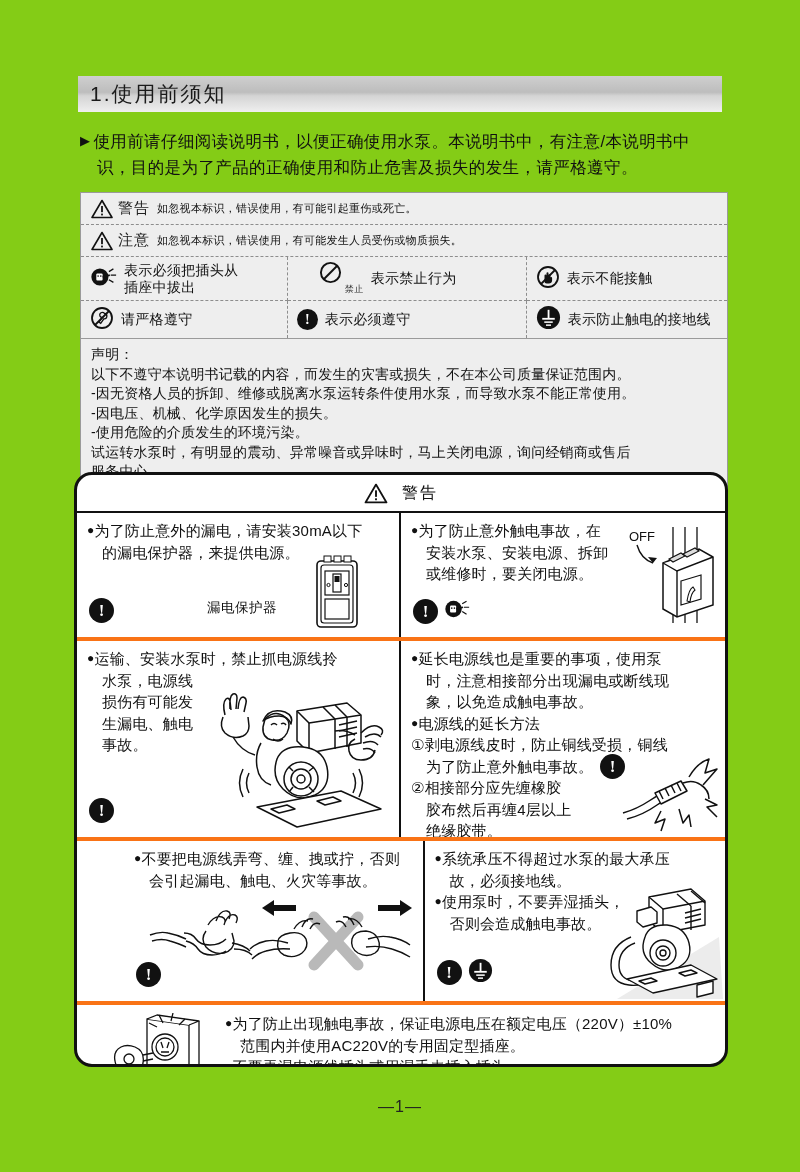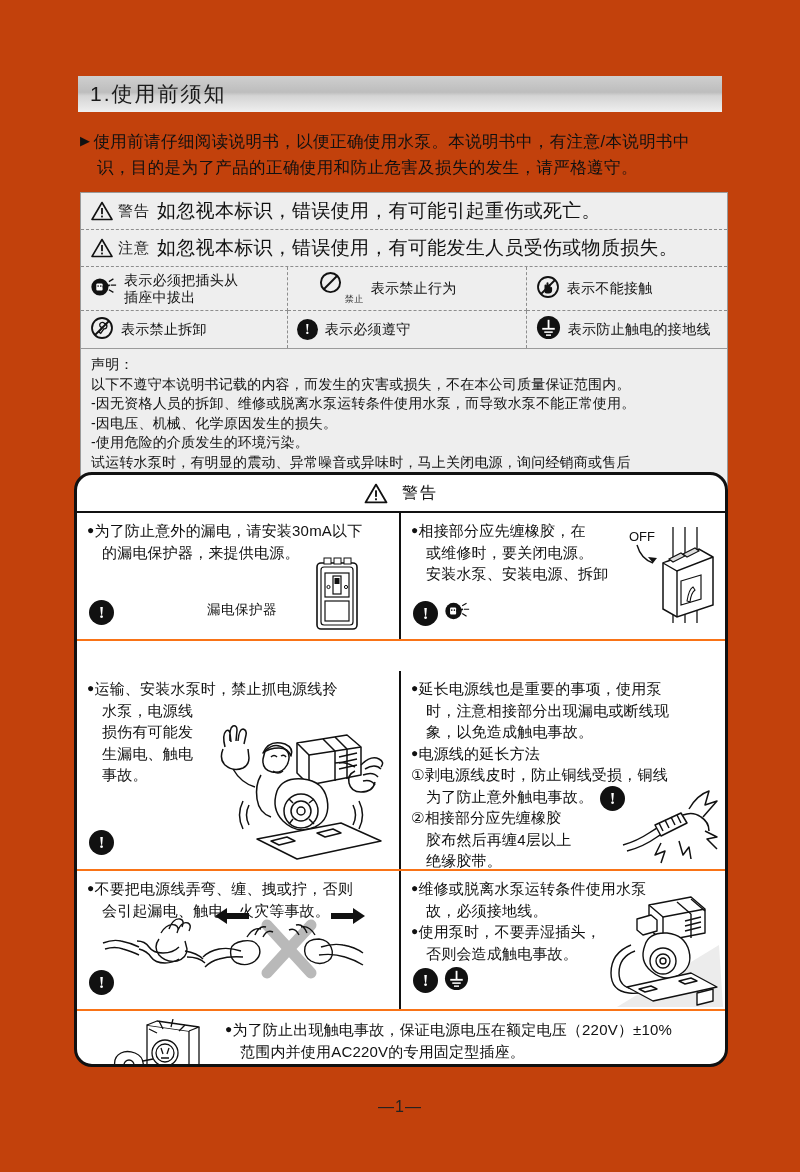--- a/index.html
+++ b/index.html
@@ -4,21 +4,21 @@
 <style>
   * { box-sizing: border-box; margin: 0; padding: 0; }
   html, body {
     width: 800px; height: 1172px;
     background: #fff;
     font-family: "Liberation Sans", "DejaVu Sans", sans-serif;
   }
   .page {
     position: relative;
     width: 800px; height: 1172px;
-    background: #c2410c;
+    background: #84cc16;
     padding: 0;
     overflow: hidden;
   }
 
   
   .section-header {
     position: absolute;
     left: 78px; top: 76px;
     width: 644px; height: 36px;
     background: linear-gradient(to bottom, #cfcfcf 0%, #bdbdbd 45%, #d4d4d4 55%, #efefef 100%);
@@ -58,21 +58,21 @@
     display: flex; align-items: center;
     padding: 5px 8px 5px 10px;
     border-bottom: 1px dashed #8d8d8d;
     min-height: 32px;
   }
   .notice-row .warn-tri { margin-right: 5px; flex: 0 0 auto; }
   .notice-row .kw {
     font-size: 15px; color: #222; margin-right: 7px; white-space: nowrap;
     letter-spacing: 1px;
   }
-  .notice-row .body { font-size: 19px; color: #111; letter-spacing: 0.3px; }
+  .notice-row .body { font-size: 11px; color: #111; letter-spacing: 0.3px; }
 
   
   .legend-grid { display: flex; flex-wrap: wrap; }
   .legend-cell {
     display: flex; align-items: center;
     padding: 4px 4px 4px 9px;
     min-height: 36px;
     border-bottom: 1px dashed #8d8d8d;
     border-right: 1px dashed #8d8d8d;
   }
@@ -106,40 +106,40 @@
     background: #fff;
     overflow: hidden;
   }
   .warn-head {
     height: 38px;
     display: flex; align-items: center; justify-content: center;
     border-bottom: 2px solid #111;
   }
   .warn-head .lbl { font-size: 16px; margin-left: 14px; letter-spacing: 2px; color:#111; }
   .warn-grid { display: flex; flex-wrap: wrap; }
-  .wrow { display: flex; width: 100%; border-bottom: 2px solid #f97316; }
+  .wrow { display: flex; width: 100%; border-bottom: 4px solid #f97316; }
   .wrow:last-child { border-bottom: none; }
   .wcell {
     position: relative;
     width: 50%;
     padding: 7px 8px 6px 10px;
     overflow: hidden;
   }
   .wcell.left { border-right: 2px solid #111; }
   .wcell .ptxt {
     font-size: 15px; line-height: 21.5px; color: #111; letter-spacing: 0.2px;
   }
   .wcell .ptxt .ind { display: block; padding-left: 15px; }
   .wcell .bullet { font-size: 12px; vertical-align: 2px; }
   .badges { position: absolute; display: flex; align-items: center; gap: 6px; }
 
   
   .row-a { height: 128px; }
-  .row-b { height: 200px; margin-top: 30px; }
-  .row-c { height: 140px; }
+  .row-b { height: 200px; }
+  .row-c { height: 164px; padding-left: 47px; }
   .row-d { height: 113px; }
 
   
   .exclaim {
     width: 25px; height: 25px; border-radius: 50%;
     background: #111; color: #fff;
     display: inline-flex; align-items: center; justify-content: center;
     font-size: 17px; font-weight: bold; line-height: 1;
     font-family: "Liberation Serif", serif;
     flex: 0 0 auto;
@@ -242,21 +242,21 @@
 
       <div class="legend-grid row2" style="display:flex;width:100%;">
         <div class="legend-cell c1">
           <span class="ic">
             <svg class="nodismantle" viewBox="0 0 24 24">
               <circle cx="12" cy="12" r="10" fill="none" stroke="#111" stroke-width="1.8"></circle>
               <path d="M14.5 7.5 a2.6 2.6 0 1 0 -2.4 4 l-3.2 4.6 1.8 1.3 3.2-4.6 a2.6 2.6 0 0 0 0.6-5.3z" fill="none" stroke="#111" stroke-width="1.3"></path>
               <line x1="5" y1="19" x2="19" y2="5" stroke="#111" stroke-width="1.8"></line>
             </svg>
           </span>
-          <span class="txt">表示禁止拆卸</span>
+          <span class="txt">请严格遵守</span>
         </div>
 
         <div class="legend-cell c2">
           <span class="ic">
             <span class="exclaim sm">!</span>
           </span>
           <span class="txt">表示必须遵守</span>
         </div>
 
         <div class="legend-cell c3">
@@ -320,23 +320,23 @@
             <rect x="24" y="19" width="8" height="18" fill="#fff" stroke="#111" stroke-width="1.2"></rect>
             <rect x="25.5" y="21" width="5" height="6" fill="#111"></rect>
             <circle cx="19.5" cy="30" r="1.6" fill="none" stroke="#111" stroke-width="1"></circle>
             <circle cx="37" cy="30" r="1.6" fill="none" stroke="#111" stroke-width="1"></circle>
             <rect x="16" y="44" width="24" height="20" fill="#fff" stroke="#111" stroke-width="1.2"></rect>
           </svg>
         </div>
 
         <div class="wcell">
           <div class="ptxt">
-            <span class="bullet">●</span><span>相接部分应先缠橡胶，在</span>
+            <span class="bullet">●</span><span>为了防止意外触电事故，在</span>
+            <span class="ind">安装水泵、安装电源、拆卸</span>
             <span class="ind">或维修时，要关闭电源。</span>
-            <span class="ind">安装水泵、安装电源、拆卸</span>
           </div>
           <div class="badges" style="left:12px; bottom:12px;">
             <span class="exclaim">!</span>
             <span>
               <svg class="plugpull-ic" style="width:26px;height:24px" viewBox="0 0 30 24">
                 <circle cx="11" cy="12" r="9.5" fill="#111"></circle>
                 <rect x="7" y="8" width="7" height="8" rx="1.2" fill="#fff"></rect>
                 <circle cx="9" cy="11" r="0.9" fill="#111"></circle>
                   <circle cx="12" cy="11" r="0.9" fill="#111"></circle>
                 <path d="M14 12 L22 10" stroke="#111" stroke-width="2" fill="none"></path>
@@ -500,21 +500,21 @@
 
             <g fill="#111">
               <path d="M150 14 l-22 0 l0-5 l-12 8 l12 8 l0-5 l22 0z"></path>
               <path d="M232 14 l22 0 l0-5 l12 8 l-12 8 l0-5 l-22 0z"></path>
             </g>
           </svg>
         </div>
 
         <div class="wcell">
           <div class="ptxt">
-            <span class="bullet">●</span><span>维修或脱离水泵运转条件使用水泵</span>
+            <span class="bullet">●</span><span>系统承压不得超过水泵的最大承压</span>
             <span class="ind">故，必须接地线。</span>
           </div>
           <div class="ptxt">
             <span class="bullet">●</span><span>使用泵时，不要弄湿插头，</span>
             <span class="ind">否则会造成触电事故。</span>
           </div>
           <div class="badges" style="left:12px; bottom:14px;">
             <span class="exclaim">!</span>
             <span>
               <svg class="ground-ic" viewBox="0 0 26 26">

